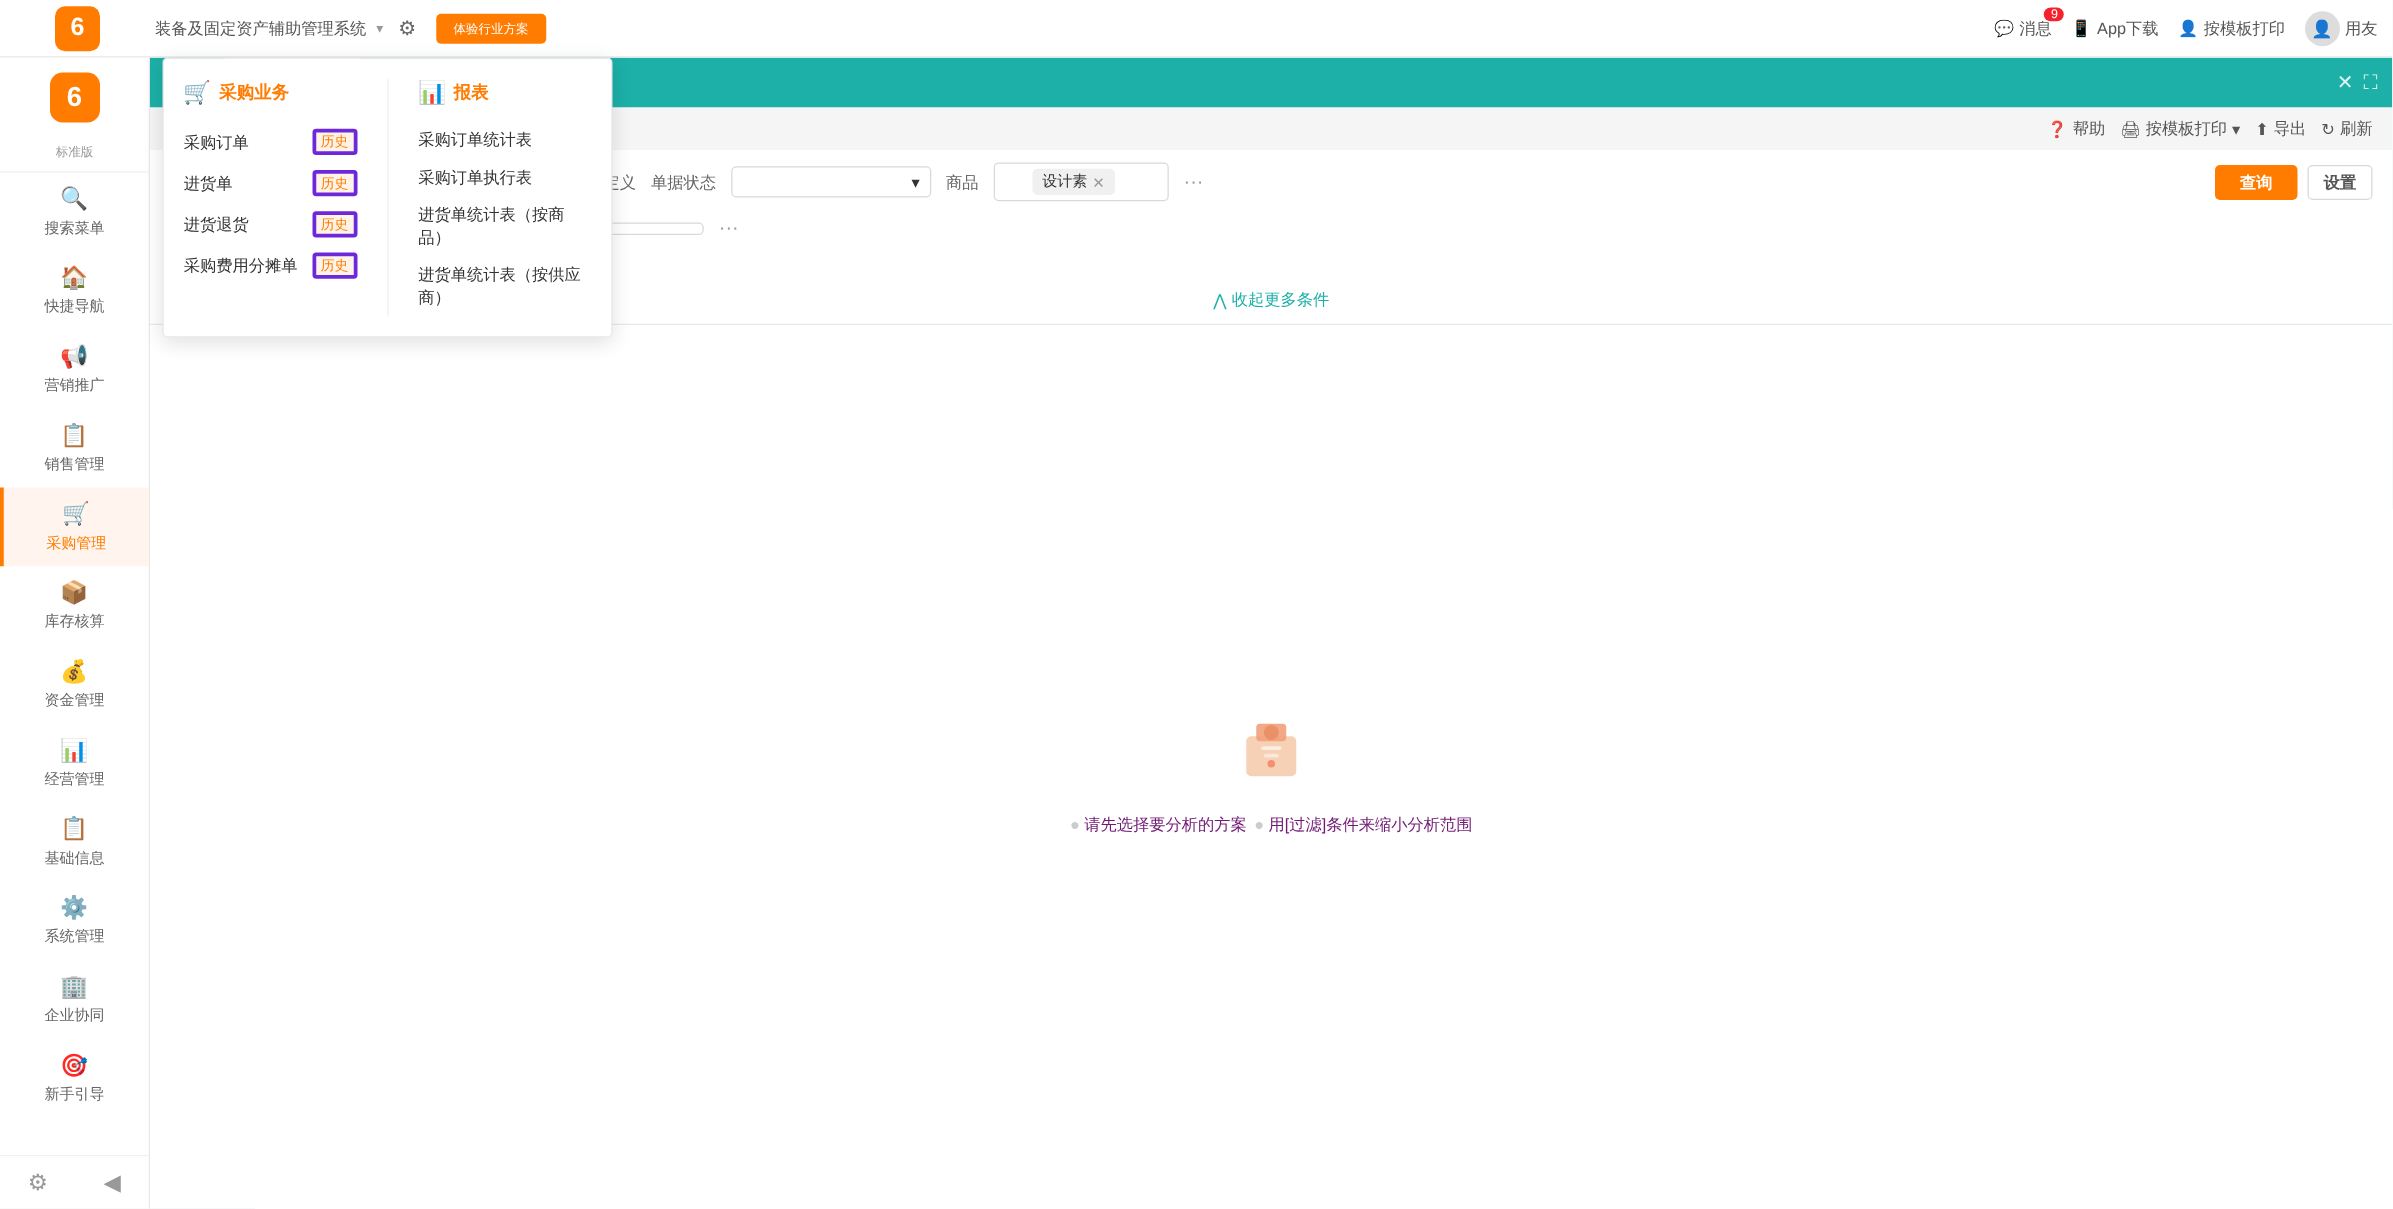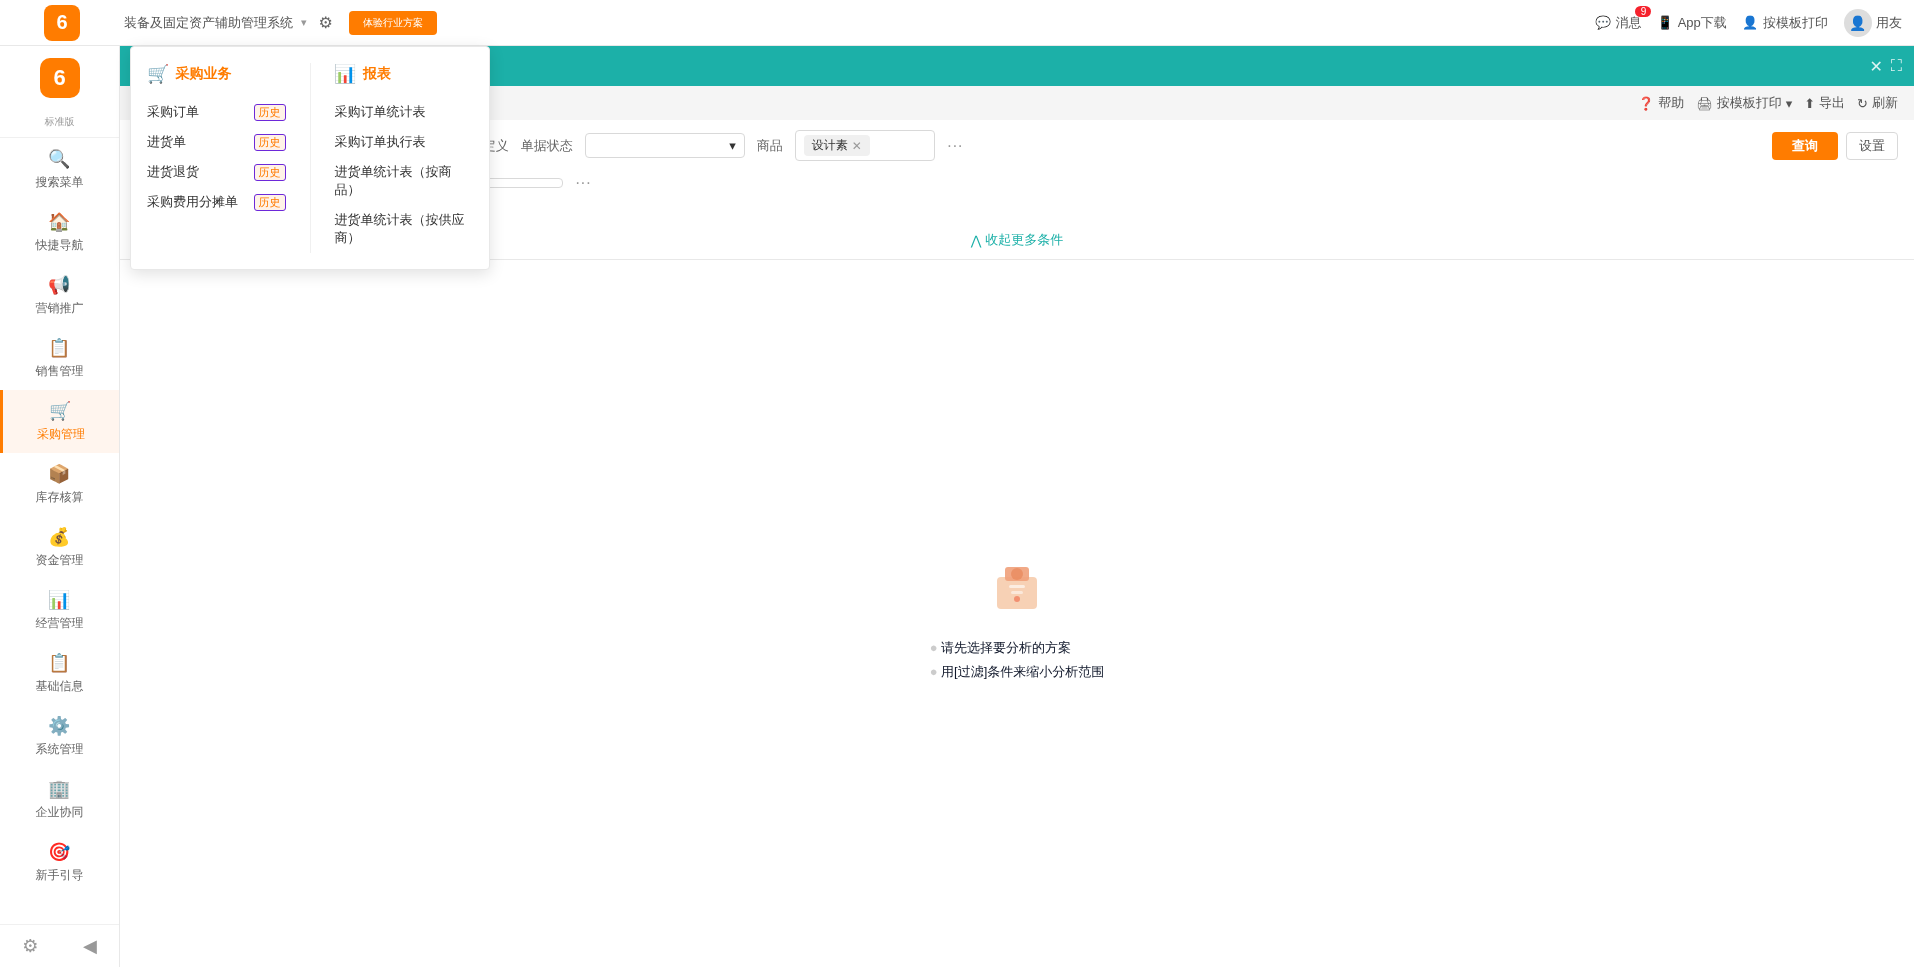--- a/index.html
+++ b/index.html
@@ -41,39 +41,39 @@
     .sidebar-item.active { background: #fff5ee; color: #ff7c00; border-left: 3px solid #ff7c00; }
     .sidebar-icon { font-size: 18px; }
     .sidebar-bottom { border-top: 1px solid #f0f0f0; display: flex; justify-content: space-around; padding: 10px 0; }
     .sidebar-bottom-btn { color: #999; font-size: 18px; cursor: pointer; }
 
     
     .filter-bar { background: #fff; padding: 10px 16px; border-bottom: 1px solid #e8e8e8; display: flex; flex-direction: column; gap: 8px; flex-shrink: 0; }
     .filter-row { display: flex; align-items: center; gap: 12px; flex-wrap: wrap; }
     .filter-label { color: #666; font-size: 13px; white-space: nowrap; }
     .filter-select { border: 1px solid #d9d9d9; border-radius: 4px; padding: 4px 8px; font-size: 13px; color: #333; background: #fff; cursor: pointer; display: flex; align-items: center; gap: 4px; min-width: 80px; }
-    .filter-tag { background: #f0f0f0; border-radius: 4px; padding: 2px 8px; font-size: 12px; display: flex; align-items: center; gap: 4px; }
+    .filter-tag { background: #f0f0f0; border-radius: 4px; padding: 2px 8px; font-size: 12px; display: flex; align-items: center; gap: 4px; margin-left: 22px; }
     .filter-tag-close { color: #999; cursor: pointer; }
     .filter-dots { color: #999; cursor: pointer; font-size: 16px; }
     .filter-collapse { color: #1cb0a8; font-size: 13px; cursor: pointer; display: flex; align-items: center; gap: 4px; margin: 0 auto; }
     .btn-query { background: #ff7c00; color: white; border: none; border-radius: 4px; padding: 5px 20px; font-size: 13px; cursor: pointer; font-weight: bold; }
-    .btn-settings { background: #fff; color: #555; border: 1px solid #d9d9d9; border-radius: 4px; padding: 4px 12px; font-size: 13px; cursor: pointer; }
+    .btn-settings { background: #fff; color: #555; border: 1px solid #d9d9d9; border-radius: 4px; padding: 4px 12px; font-size: 13px; cursor: pointer; font-weight: bold; }
     .toolbar-action { display: flex; align-items: center; gap: 4px; color: #555; font-size: 13px; cursor: pointer; }
 
     
     .empty-state { flex: 1; display: flex; flex-direction: column; align-items: center; justify-content: center; color: #bbb; gap: 12px; background: #fff; margin: 0; }
     .empty-icon { width: 80px; height: 80px; }
-    .empty-tips { display: flex; flex-direction: column; gap: 6px; color: #0f172a; font-size: 13px; }
+    .empty-tips { display: flex; gap: 6px; color: #701a75; font-size: 13px; }
     .empty-tips div::before { content: '● '; color: #ccc; }
     .dropdown-menu { position: absolute; top: 46px; left: 130px; background: #fff; border: 1px solid #e8e8e8; border-radius: 4px; box-shadow: 0 4px 16px rgba(0,0,0,0.12); z-index: 200; width: 360px; padding: 16px; display: flex; gap: 16px; }
     .dropdown-col { flex: 1; }
     .dropdown-col-header { display: flex; align-items: center; gap: 6px; color: #ff7c00; font-size: 14px; font-weight: bold; margin-bottom: 12px; }
     .dropdown-col-header-icon { font-size: 18px; }
     .dropdown-item { display: flex; align-items: center; justify-content: space-between; padding: 6px 0; cursor: pointer; color: #333; font-size: 13px; }
-    .history-badge { background: #fff3e8; color: #ff7c00; border: 1px solid #6d28d9; border-radius: 3px; font-size: 11px; padding: 0 4px; cursor: pointer; }
+    .history-badge { background: #fff3e8; color: #ff7c00; border: 3px solid #6d28d9; border-radius: 3px; font-size: 11px; padding: 0 4px; cursor: pointer; }
     .dropdown-divider { width: 1px; background: #f0f0f0; margin: 0 8px; }
 
     
     .content-toolbar { display: flex; align-items: center; justify-content: flex-end; padding: 8px 16px; background: #f5f5f5; gap: 12px; flex-shrink: 0; }
   </style>
 </head>
 <body>
 
 <div class="app-container">
 

